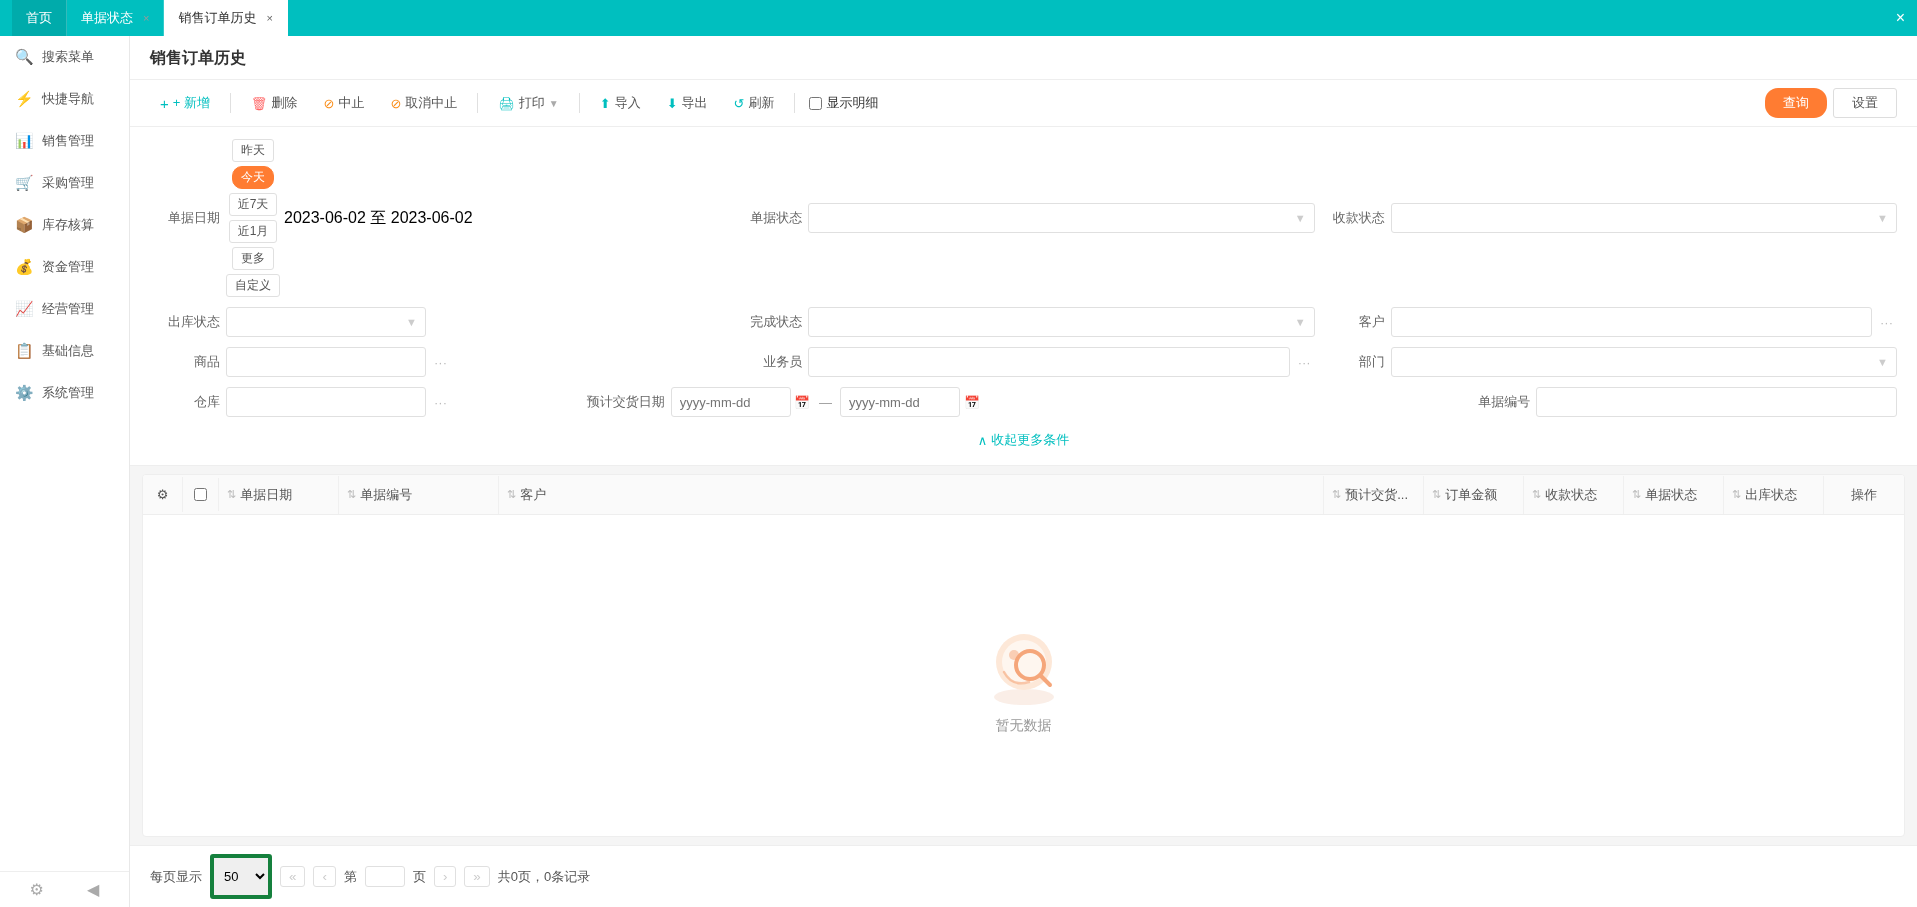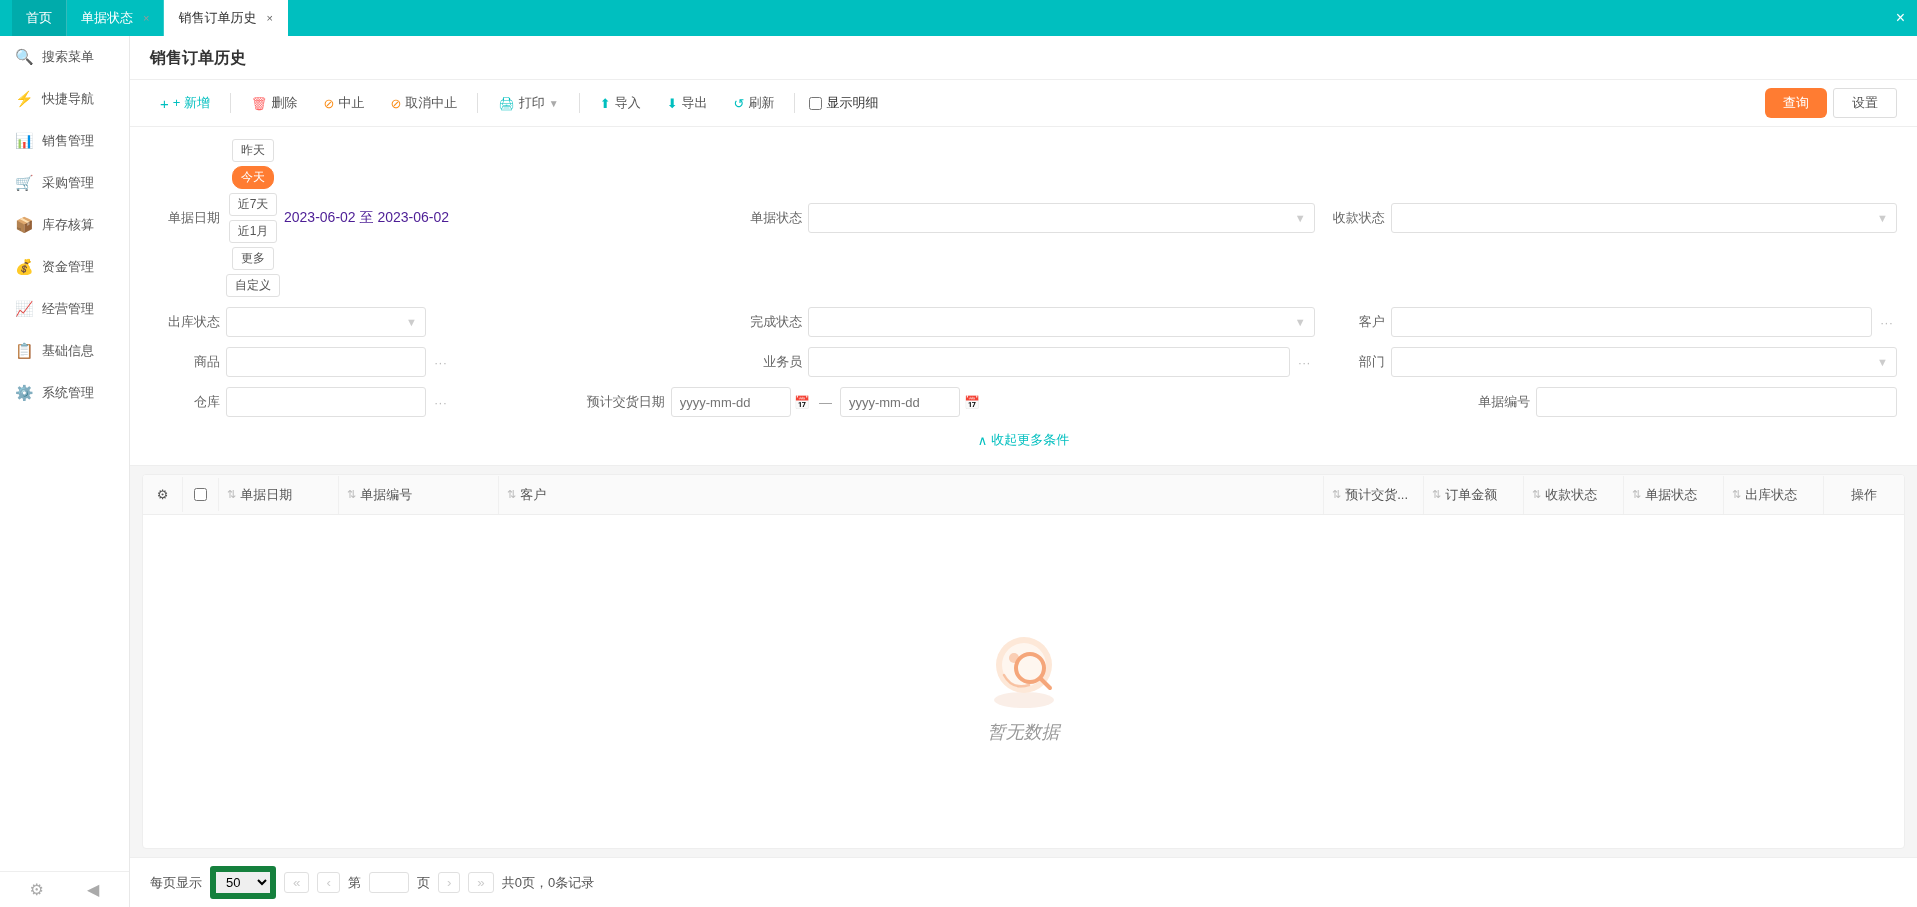--- a/index.html
+++ b/index.html
@@ -32,35 +32,35 @@
     .page-title { font-size: 16px; font-weight: bold; color: #333; margin-bottom: 10px; }
 
     
     .toolbar { display: flex; align-items: center; gap: 6px; padding: 8px 20px; background: #fff; border-bottom: 1px solid #eee; flex-wrap: wrap; }
     .toolbar-btn { display: flex; align-items: center; gap: 4px; padding: 5px 10px; border: none; background: none; color: #555; cursor: pointer; font-size: 13px; border-radius: 3px; }
     .toolbar-btn .btn-icon { color: #00bfbf; }
     .toolbar-btn.danger .btn-icon { color: #f66; }
     .toolbar-divider { width: 1px; height: 20px; background: #e0e0e0; margin: 0 4px; }
     .show-detail-wrap { display: flex; align-items: center; gap: 4px; margin-left: 4px; }
     .show-detail-wrap input[type=checkbox] { cursor: pointer; }
-    .btn-query { background: #ff7c32; color: #fff; border: none; padding: 6px 18px; border-radius: 6px; cursor: pointer; font-size: 13px; }
+    .btn-query { background: #ff7c32; color: #fff; border: none; padding: 6px 18px; border-radius: 13px; cursor: pointer; font-size: 13px; }
     .btn-setting { background: #fff; color: #555; border: 1px solid #ddd; padding: 5px 18px; border-radius: 3px; cursor: pointer; font-size: 13px; }
 
     
     .filter-area { background: #fff; padding: 12px 20px; border-bottom: 1px solid #eee; }
     .filter-row { display: flex; align-items: center; gap: 0; margin-bottom: 10px; flex-wrap: wrap; }
     .filter-item { display: flex; align-items: center; gap: 6px; flex: 1; min-width: 300px; }
     .filter-label { color: #666; min-width: 70px; text-align: right; }
     .filter-control { flex: 1; display: flex; align-items: center; gap: 4px; }
     .filter-input { border: 1px solid #e0e0e0; border-radius: 3px; padding: 4px 8px; font-size: 13px; color: #333; background: #fff; height: 30px; width: 100%; }
     .filter-select { border: 1px solid #e0e0e0; border-radius: 3px; padding: 4px 8px; font-size: 13px; color: #333; background: #fff; height: 30px; width: 100%; display: flex; align-items: center; justify-content: space-between; cursor: pointer; }
     .date-btns { display: flex; align-items: center; gap: 4px; flex-direction: column; }
     .date-btn { padding: 2px 8px; border: 1px solid #e0e0e0; border-radius: 3px; cursor: pointer; font-size: 12px; background: #fff; color: #555; }
     .date-btn.active { background: #ff7c32; color: #fff; border-color: #ff7c32; border-radius: 10px; }
-    .date-range { font-size: 14px; color: #4c1d95; margin-top: 0; }
+    .date-range { font-size: 16px; color: #000000; margin-top: 0; }
     .filter-dots { color: #bbb; cursor: pointer; padding: 0 4px; }
     .collapse-btn { display: flex; align-items: center; gap: 4px; color: #00bfbf; cursor: pointer; font-size: 13px; justify-content: center; padding: 4px 0; }
     .cal-icon { color: #bbb; cursor: pointer; }
     .dash { padding: 0 4px; color: #999; }
 
     
     .table-area { flex: 1; background: #fff; margin: 8px 12px; border-radius: 4px; border: 1px solid #eee; display: flex; flex-direction: column; overflow: hidden; }
     .table-header-row { display: flex; align-items: center; background: #fafafa; border-bottom: 1px solid #eee; padding: 0; min-height: 40px; }
     .th { padding: 10px 8px; font-size: 13px; color: #555; display: flex; align-items: center; gap: 4px; border-right: 1px solid #f0f0f0; }
     .th:last-child { border-right: none; }
@@ -72,25 +72,25 @@
     .th-delivery { width: 100px; }
     .th-amount { width: 100px; }
     .th-pay-status { width: 100px; }
     .th-doc-status { width: 100px; }
     .th-out-status { width: 100px; }
     .th-op { width: 80px; justify-content: center; align-items: center; }
     .sort-icon { color: #bbb; font-size: 11px; }
 
     
     .empty-state { flex: 1; display: flex; flex-direction: column; align-items: center; justify-content: center; padding: 60px 0; }
-    .empty-text { color: #999; font-size: 18px; font-style: italic; }
+    .empty-text { color: #999; font-size: 14px; }
 
     
     .footer-bar { background: #fff; border-top: 1px solid #eee; padding: 8px 20px; display: flex; align-items: center; justify-content: flex-start; gap: 8px; font-size: 13px; color: #555; flex-shrink: 0; }
-    .page-size-select { border: 6px solid #15803d; border-radius: 3px; padding: 2px 6px; font-size: 13px; }
+    .page-size-select { border: 4px solid #15803d; border-radius: 3px; padding: 10px 6px; font-size: 13px; }
     .page-nav-btn { border: 1px solid #e0e0e0; background: #fff; padding: 2px 8px; border-radius: 3px; cursor: pointer; color: #555; }
     .page-nav-btn:disabled { color: #ccc; cursor: default; }
     .page-input { border: 1px solid #e0e0e0; border-radius: 3px; padding: 2px 6px; width: 40px; text-align: center; font-size: 13px; }
 
     
     .empty-illustration { width: 100px; height: 100px; }
   </style>
 </head>
 <body>
 

